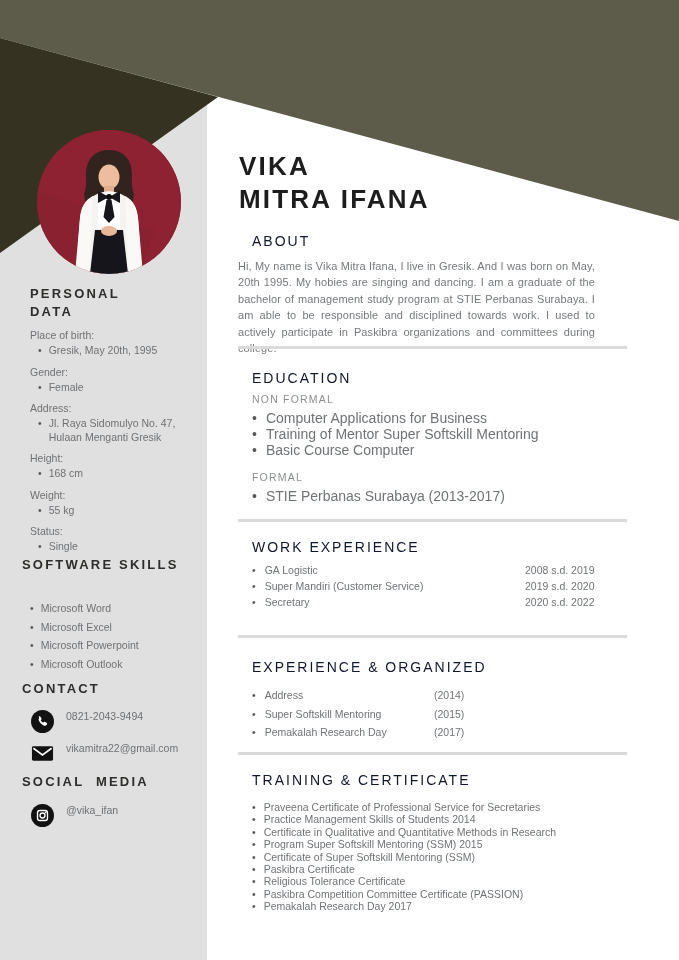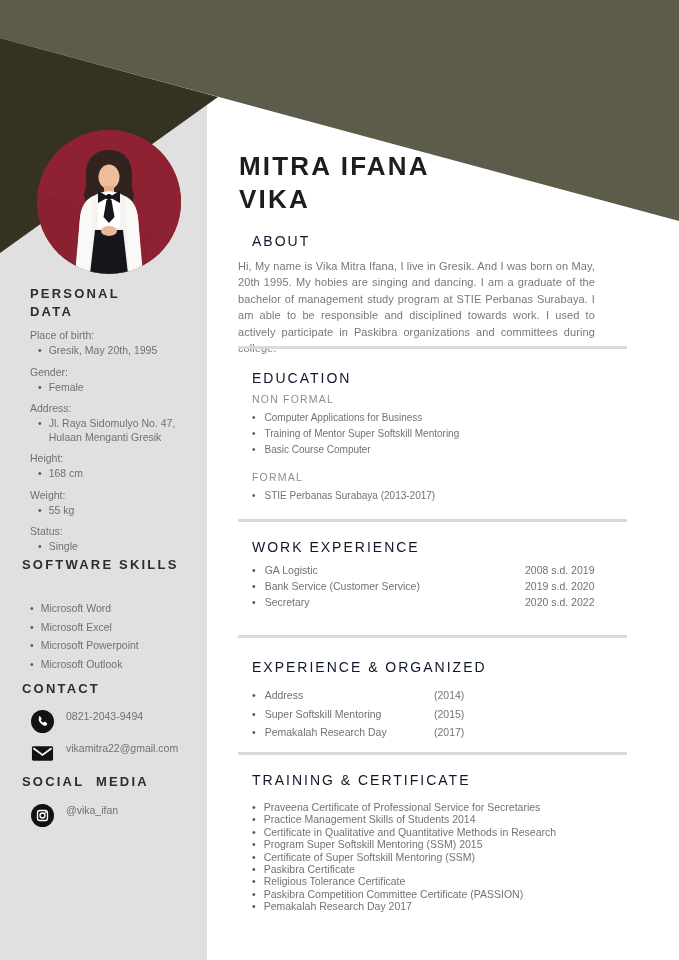--- a/index.html
+++ b/index.html
@@ -37,21 +37,21 @@
   
   .main{position:absolute;left:238px;top:0;width:389px;}
   .name{position:absolute;left:1px;top:150px;font-size:26px;font-weight:bold;
         letter-spacing:2.2px;line-height:33px;color:#1d1d1d;}
   .sec-h{font-size:14px;font-weight:normal;letter-spacing:2px;color:#0f172a;padding-left:14px;}
   .abs{position:absolute;left:0;width:389px;}
   .para{margin-left:14px;width:357px;font-size:11px;line-height:16.4px;color:#75797c;
         text-align:justify;letter-spacing:0.1px;}
   .divider{position:absolute;left:0;width:389px;height:3px;background:#dadada;}
   .sub-lbl{font-size:10.5px;letter-spacing:1.2px;color:#8a8d8f;padding-left:14px;}
-  .m-item{display:flex;font-size:10px;color:#6f7376;line-height:16px;margin-left:14px;}
+  .m-item{display:flex;font-size:14px;color:#6f7376;line-height:16px;margin-left:14px;}
   .m-item::before{content:"\2022";margin-right:9px;color:#55585a;}
   .t-item{display:flex;font-size:10.5px;color:#6f7376;line-height:12.4px;margin-left:14px;}
   .t-item::before{content:"\2022";margin-right:8px;color:#55585a;}
   .wrow{position:relative;font-size:10.5px;color:#6f7376;line-height:16px;}
   .wrow .wname{display:flex;margin-left:14px;}
   .wrow .wname::before{content:"\2022";margin-right:9px;color:#55585a;}
   .wdate{position:absolute;left:287px;top:0;}
   .orow{position:relative;font-size:10.5px;color:#6f7376;line-height:18.5px;}
   .orow .wname{display:flex;margin-left:14px;}
   .orow .wname::before{content:"\2022";margin-right:9px;color:#55585a;}
@@ -157,22 +157,22 @@
         <circle cx="12" cy="12" r="2.6" fill="none" stroke="#ffffff" stroke-width="1.4"></circle>
         <circle cx="15.3" cy="8.8" r="0.95" fill="#ffffff"></circle>
       </svg>
       <span class="cval">@vika_ifan</span>
     </div>
   </div>
 
   <div class="main">
 
     <div class="name">
+      <div>VIKA</div>
       <div>MITRA IFANA</div>
-      <div>VIKA</div>
     </div>
 
     <div class="sec-h abs" style="top:233px;">ABOUT</div>
     <div class="abs" style="top:258px;">
       <p class="para" style="margin:0;">Hi, My name is Vika Mitra Ifana, I live in Gresik. And I was born on May, 20th 1995. My hobies are singing and dancing. I am a graduate of the bachelor of management study program at STIE Perbanas Surabaya. I am able to be responsible and disciplined towards work. I used to actively participate in Paskibra organizations and committees during college.</p>
     </div>
 
     <div class="divider" style="top:346px;"></div>
 
     <div class="sec-h abs" style="top:370px;">EDUCATION</div>
@@ -189,21 +189,21 @@
 
     <div class="divider" style="top:519px;"></div>
 
     <div class="sec-h abs" style="top:507px;margin-top:32px;">WORK EXPERIENCE</div>
     <div class="abs" style="top:562px;">
       <div class="wrow">
         <span class="wname">GA Logistic</span>
         <span class="wdate">2008 s.d. 2019</span>
       </div>
       <div class="wrow">
-        <span class="wname">Bank Service (Customer Service)</span>
+        <span class="wname">Super Mandiri (Customer Service)</span>
         <span class="wdate">2019 s.d. 2020</span>
       </div>
       <div class="wrow">
         <span class="wname">Secretary</span>
         <span class="wdate">2020 s.d. 2022</span>
       </div>
     </div>
 
     <div class="divider" style="top:635px;"></div>
 

